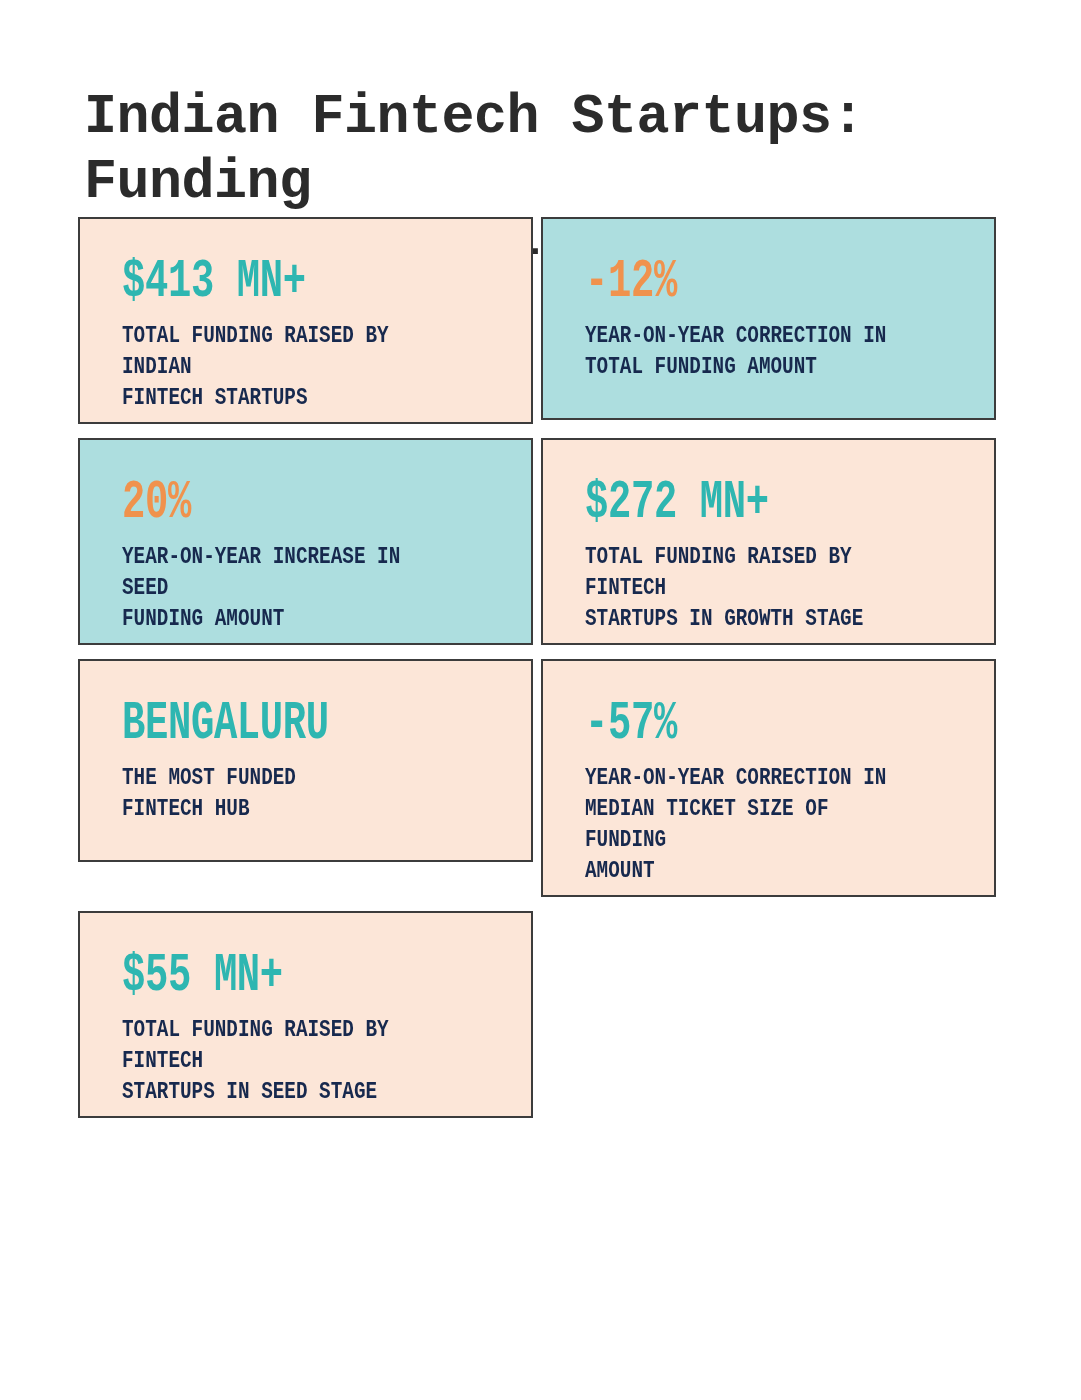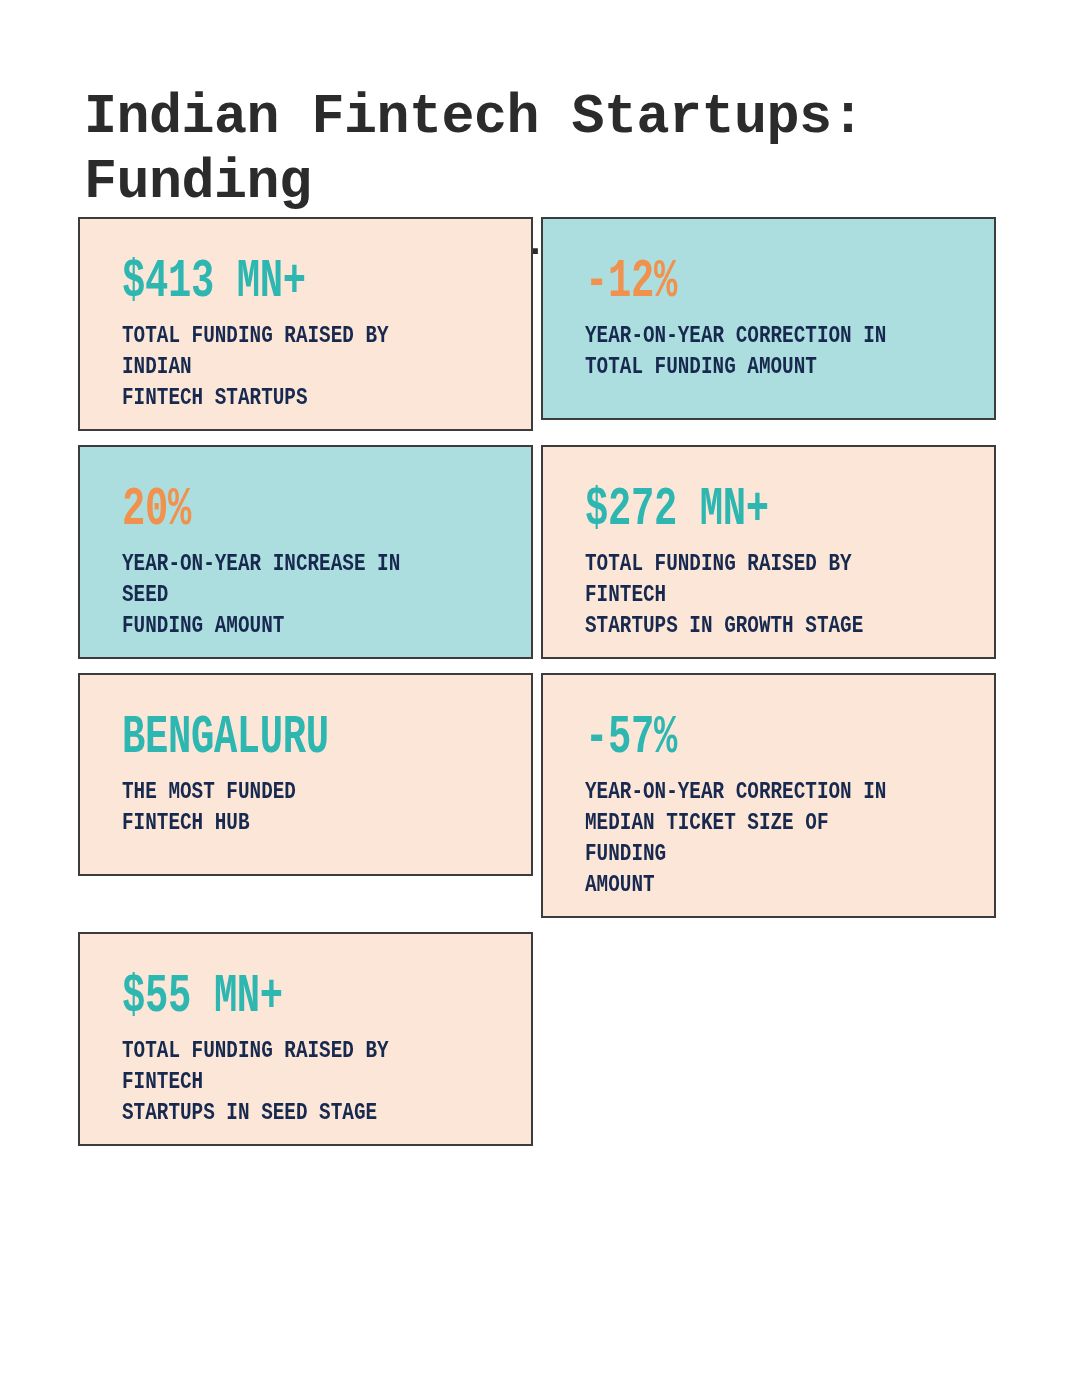--- a/index.html
+++ b/index.html
@@ -35,21 +35,21 @@
     display: grid;
     grid-template-columns: 455px 455px;
     column-gap: 8px;
     row-gap: 14px;
     align-items: start;
   }
   .stat-card {
     box-sizing: border-box;
     min-height: 203px;
     border: 2px solid var(--border-color, #3c3c3c);
-    padding: 36px 20px 15px 42px;
+    padding: 36px 20px 8px 42px;
   }
   .stat-card.bg-peach { background: var(--peach, #fce6d8); }
   .stat-card.bg-teal  { background: var(--teal-bg, #addedf); }
   .stat-value {
     display: inline-block;
     font-size: 54px;
     line-height: 54px;
     font-weight: 800;
     letter-spacing: -0.5px;
     transform: scaleX(0.72);

